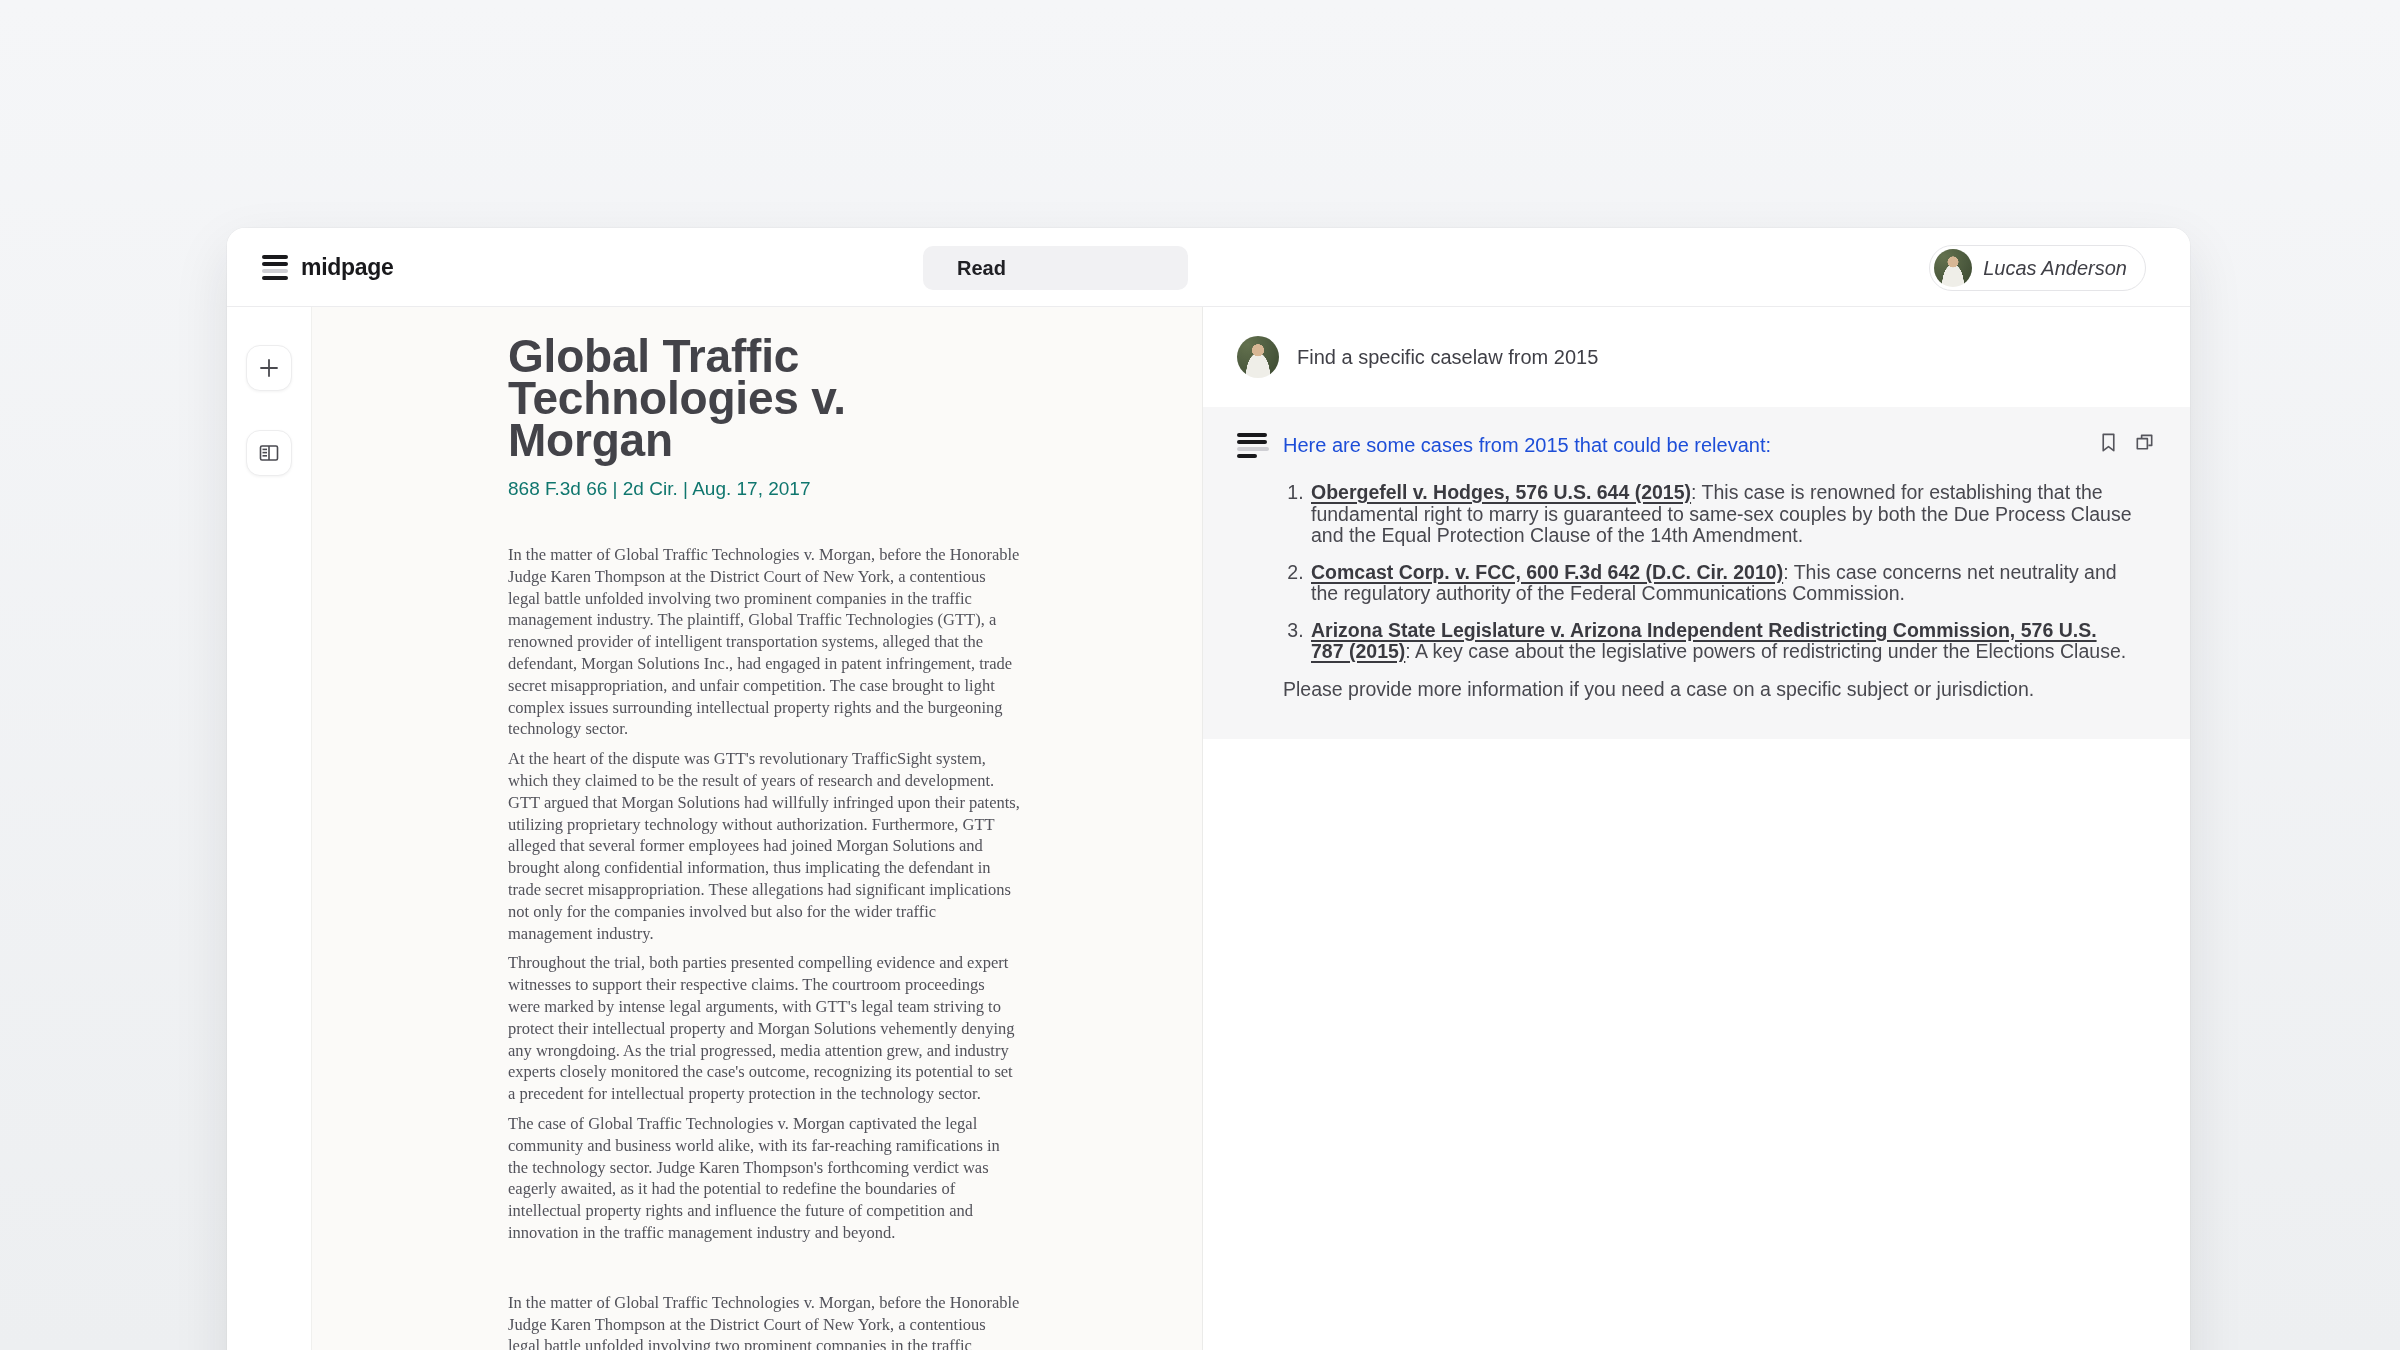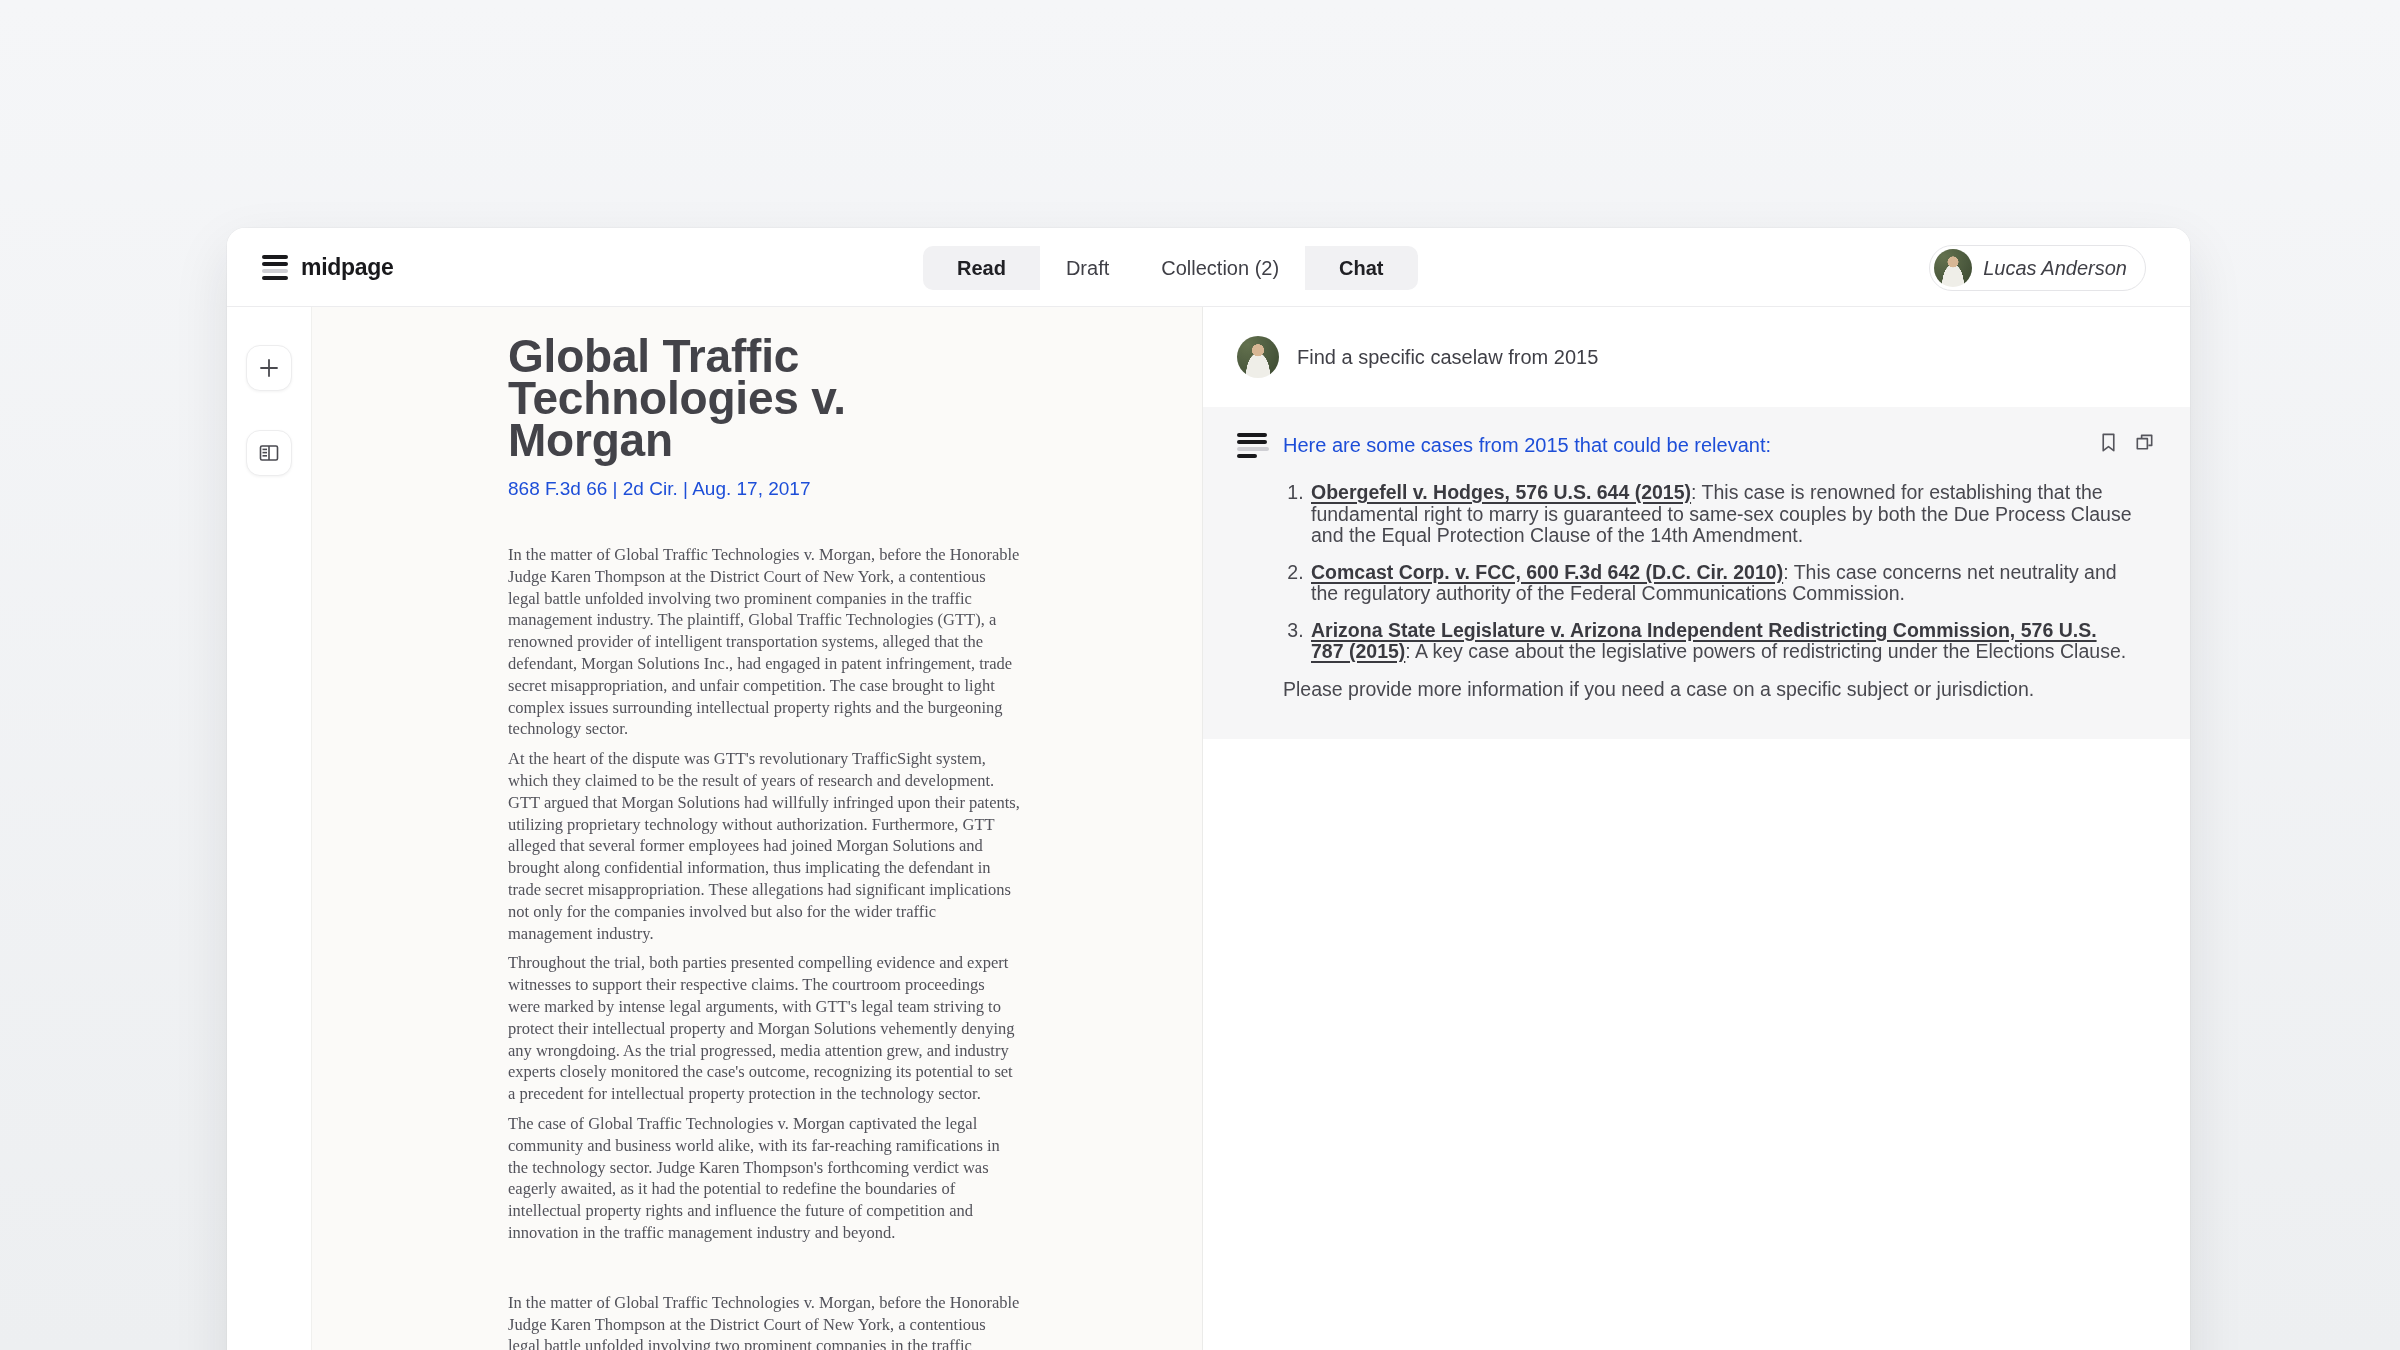--- a/index.html
+++ b/index.html
@@ -19,21 +19,21 @@
   .brand { display:flex; align-items:center; gap:13px; margin-left:35px;text-align:right; }
   .logo-mark { display:inline-flex; flex-direction:column; gap:3px; }
   .logo-mark i { display:block; height:4px; border-radius:2px; background:#19191c; }
   .logo-mark .b1 { width:26px; }
   .logo-mark .b2 { width:26px; }
   .logo-mark .b3 { width:26px; background:#cfcfd4; }
   .logo-mark .b4 { width:26px; }
   .brand-name { font-size:23px; font-weight:700; color:#19191c; letter-spacing:-.3px; }
 
   .tabs { position:absolute; left:696px; top:18px; height:44px; display:flex; align-items:flex-start;
-          background:#f1f1f3; border-radius:10px; overflow:hidden; }
+          background:#f1f1f3; border-radius:10px; overflow:hidden;flex-direction:column; }
   .tab { border:0; background:transparent; font-family:inherit; font-size:20px; color:#3f3f46;
          line-height:44px; padding:0 34px; cursor:pointer; white-space:nowrap; }
   .tab.active { font-weight:700; color:#202024; }
   .tab-mid { display:flex; background:#ffffff; }
   .tab-mid .tab { padding:0 26px; }
 
   .user-chip { position:absolute; right:44px; top:17px; height:46px; display:flex; align-items:center;
                gap:11px; padding:0 18px 0 4px; border:1px solid #e5e5e8; border-radius:23px; background:#fff; cursor:pointer;font-style:italic; }
   .avatar { width:38px; height:38px; border-radius:50%; flex:0 0 auto;
             background:
@@ -47,21 +47,21 @@
 
   .sidebar { flex:0 0 85px; background:#fff; border-right:1px solid #f0f0ee; display:flex;
              flex-direction:column; align-items:center; padding-top:38px; gap:39px; }
   .side-btn { width:46px; height:46px; border-radius:14px; border:1px solid #ededee; background:#fff;
               box-shadow:0 1px 3px rgba(0,0,0,.05); display:flex; align-items:center; justify-content:center;
               cursor:pointer; color:#4a4a50; }
 
   .doc { flex:0 0 891px; background:#fbfaf8; border-right:1px solid #ebebe9; overflow:hidden; }
   .doc-inner { width:512px; margin:28px 0 0 196px; }
   .doc-title { font-size:46px; line-height:42px; font-weight:700; color:#434349; letter-spacing:-.2px; }
-  .doc-cite { margin-top:17px; font-size:19px; color:#1d4ed8; }
+  .doc-cite { margin-top:17px; font-size:19px; color:#0f766e; }
   .doc-body { margin-top:44px; font-family:"Liberation Serif",serif; font-size:16.5px;
               line-height:21.8px; color:#52525a; }
   .doc-body p { margin-bottom:8px; }
   .doc-body p.spaced { margin-top:48px; }
 
   
   .chat { flex:1 1 auto; background:#fff; display:flex; flex-direction:column; }
   .chat-user { height:100px; display:flex; align-items:center; gap:18px; padding-left:34px; background:#fff; }
   .avatar.sm { width:42px; height:42px; }
   .chat-user-text { font-size:20px; color:#3f3f46; }

